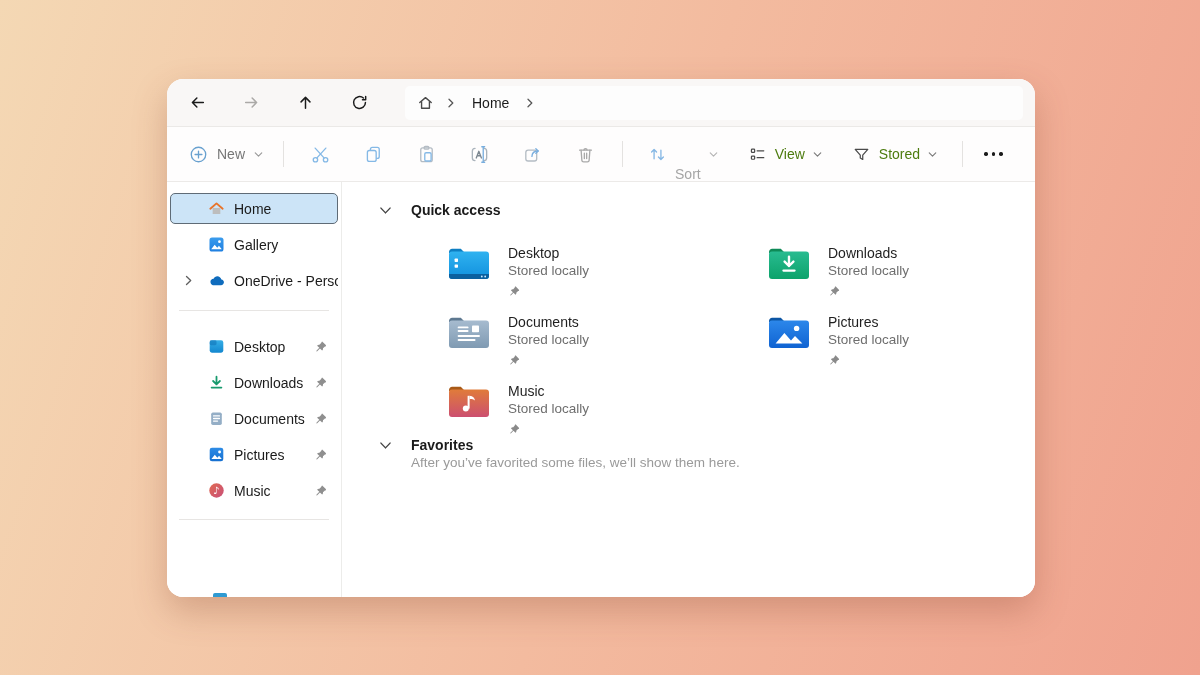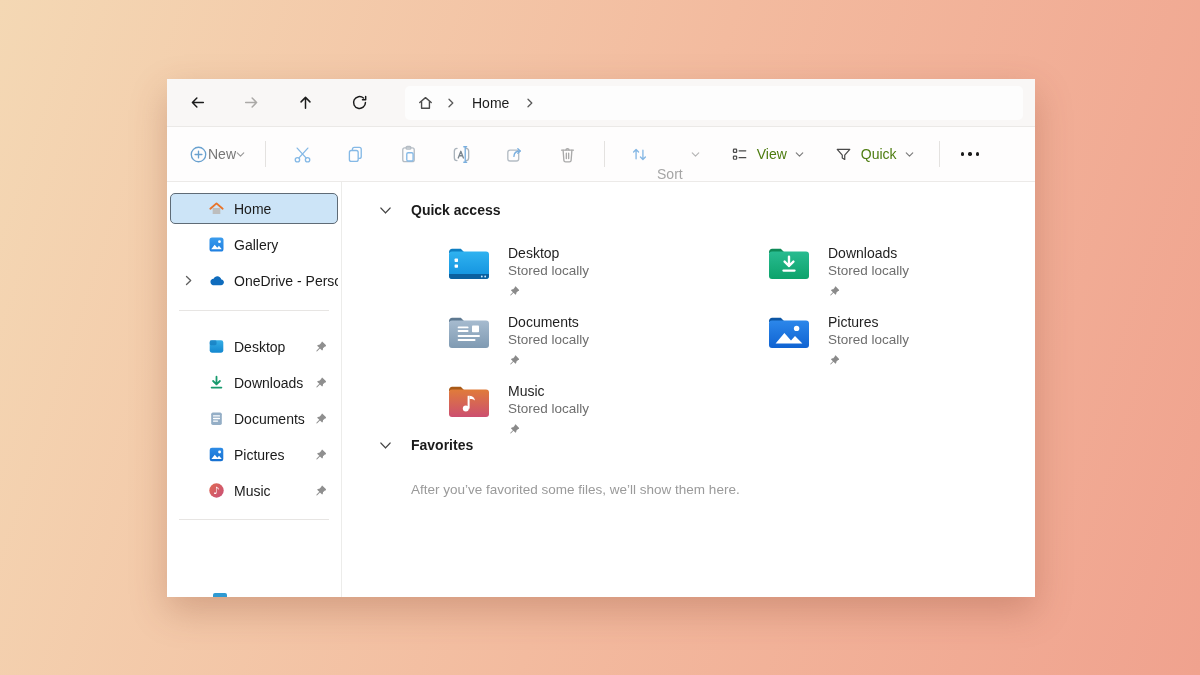--- a/index.html
+++ b/index.html
@@ -4,21 +4,21 @@
 <style>
   * { margin:0; padding:0; box-sizing:border-box; }
   html,body { width:1200px; height:675px; overflow:hidden; }
   body {
     font-family:"Liberation Sans", sans-serif;
     background:linear-gradient(108deg,#f4d8b4 0%,#f3bb9f 52%,#f0a28e 100%);
     position:relative;
   }
   .window {
     position:absolute; left:167px; top:79px; width:868px; height:518px;
-    background:#ffffff; border-radius:0; overflow:hidden;
+    background:#ffffff; border-radius:16px; overflow:hidden;
     box-shadow:0 14px 34px rgba(130,60,40,.28);
     display:flex; flex-direction:column;
   }
   
   .navbar {
     flex:0 0 48px; background:#f9f7f6; border-bottom:1px solid #ebe9e7;
     display:flex; align-items:center; padding-left:8px;
   }
   .nav-btn {
     width:44px; height:36px; display:flex; align-items:center; justify-content:center;
@@ -27,21 +27,21 @@
   .addressbar {
     flex:1; height:34px; background:#fdfdfd; border-radius:5px; margin:0 12px 0 14px;
     display:flex; align-items:center; padding:0 12px; gap:12px;
   }
   .crumb-label { font-size:14px; color:#1b1b1b; padding:0 4px; }
   
   .toolbar {
     flex:0 0 55px; background:#fefdfd; border-bottom:1px solid #eceae8;
     display:flex; align-items:center; padding:0 12px;
   }
-  .tb-new { display:flex; align-items:center; height:36px; padding:0 10px; border-radius:5px; }
+  .tb-new { display:flex; align-items:center; gap:9px; height:36px; padding:0 10px; border-radius:5px; }
   .tb-new-label { font-size:14px; color:#777; }
   .tb-sep { width:1px; height:26px; background:#e4e2e0; margin:0 10px; }
   .tb-icon-btn { width:41px; height:36px; display:flex; align-items:center; justify-content:center; border-radius:5px; margin:0 6px; }
   .tb-drop { display:flex; align-items:center; gap:8px; height:36px; padding:0 11px; border-radius:5px; margin:0 4px; }
   .tb-drop-label { font-size:14px; color:#4d7c0f; }
   .tb-drop.disabled .tb-drop-label { color:#a5a5a5;margin-top:40px; }
   .tb-more { width:41px; height:36px; display:flex; align-items:center; justify-content:center; gap:4px; border-radius:5px; }
   .dot { width:3.4px; height:3.4px; border-radius:50%; background:#1b1b1b; }
   
   .app-body { flex:1; display:flex; min-height:0; background:#fff; }
@@ -66,21 +66,21 @@
     margin:26px 0 0 67px;
     display:grid; grid-template-columns:320px 320px; row-gap:18px;
   }
   .tile { display:flex; align-items:flex-start; }
   .tile-icon { width:46px; height:40px; flex:0 0 46px; }
   .tile-text { margin-left:16px; display:flex; flex-direction:column; }
   .tile-name { font-size:14px; color:#1f1f1f; line-height:18px; }
   .tile-status { font-size:13.5px; color:#6e6e6e; line-height:18px; }
   .tile-pin { width:12px; height:12px; margin-top:3px; }
   .fav-header { margin-top:4px; }
-  .fav-empty { font-size:13.5px; color:#9a9a9a; margin:29px 0 0 32px; }
+  .fav-empty { font-size:13.5px; color:#9a9a9a; margin:2px 0 0 32px; }
 </style>
 </head>
 <body>
 
 <div class="window">
 
   <div class="navbar">
     <div class="nav-btn">
       <svg width="17" height="17" viewBox="0 0 16 16" fill="none" stroke="#1b1b1b" stroke-width="1.4" stroke-linecap="round" stroke-linejoin="round">
           <path d="M13.5 8H3.2M7.4 3.8L3.2 8l4.2 4.2"></path>
@@ -194,21 +194,21 @@
         </svg>
       <span class="tb-drop-label">View</span>
       <svg width="9" height="9" viewBox="0 0 10 10" fill="none" stroke="#7c7c7c" stroke-width="1.3" stroke-linecap="round" stroke-linejoin="round">
           <path d="M1.4 3.2L5 6.8l3.6-3.6"></path>
         </svg>
     </div>
     <div class="tb-drop">
       <svg width="19" height="19" viewBox="0 0 20 20" fill="none" stroke="#4a4a4a" stroke-width="1.3" stroke-linecap="round" stroke-linejoin="round">
           <path d="M3.4 4.6h13.2l-5.3 6v4.6l-2.6-1.6v-3z"></path>
         </svg>
-      <span class="tb-drop-label">Quick</span>
+      <span class="tb-drop-label">Stored</span>
       <svg width="9" height="9" viewBox="0 0 10 10" fill="none" stroke="#7c7c7c" stroke-width="1.3" stroke-linecap="round" stroke-linejoin="round">
           <path d="M1.4 3.2L5 6.8l3.6-3.6"></path>
         </svg>
     </div>
 
     <div class="tb-sep"></div>
     <div class="tb-more">
       <span class="dot"></span>
       <span class="dot"></span>
       <span class="dot"></span>

